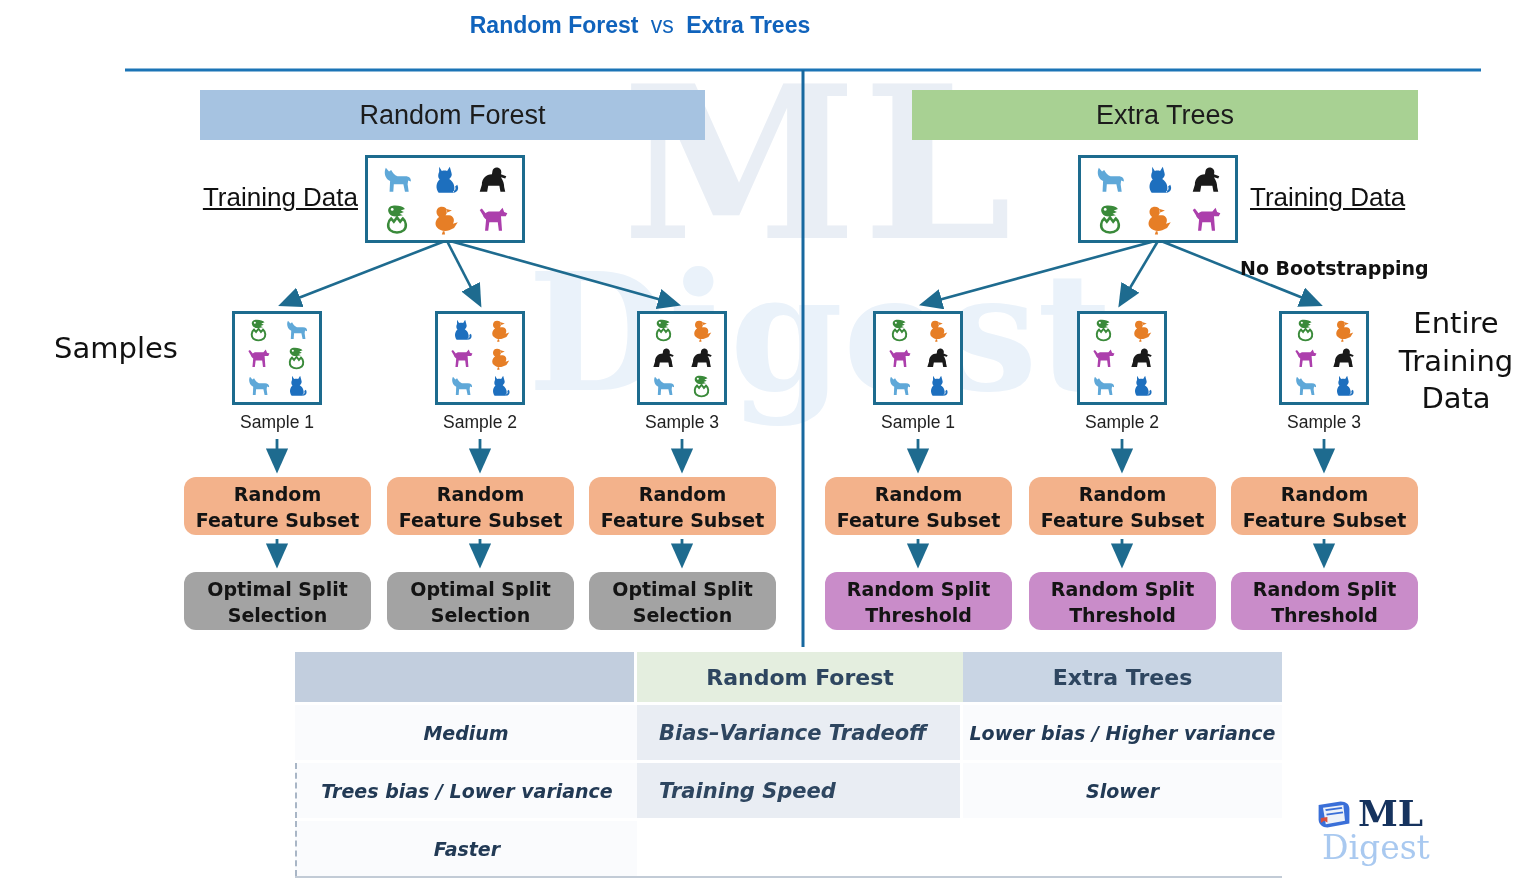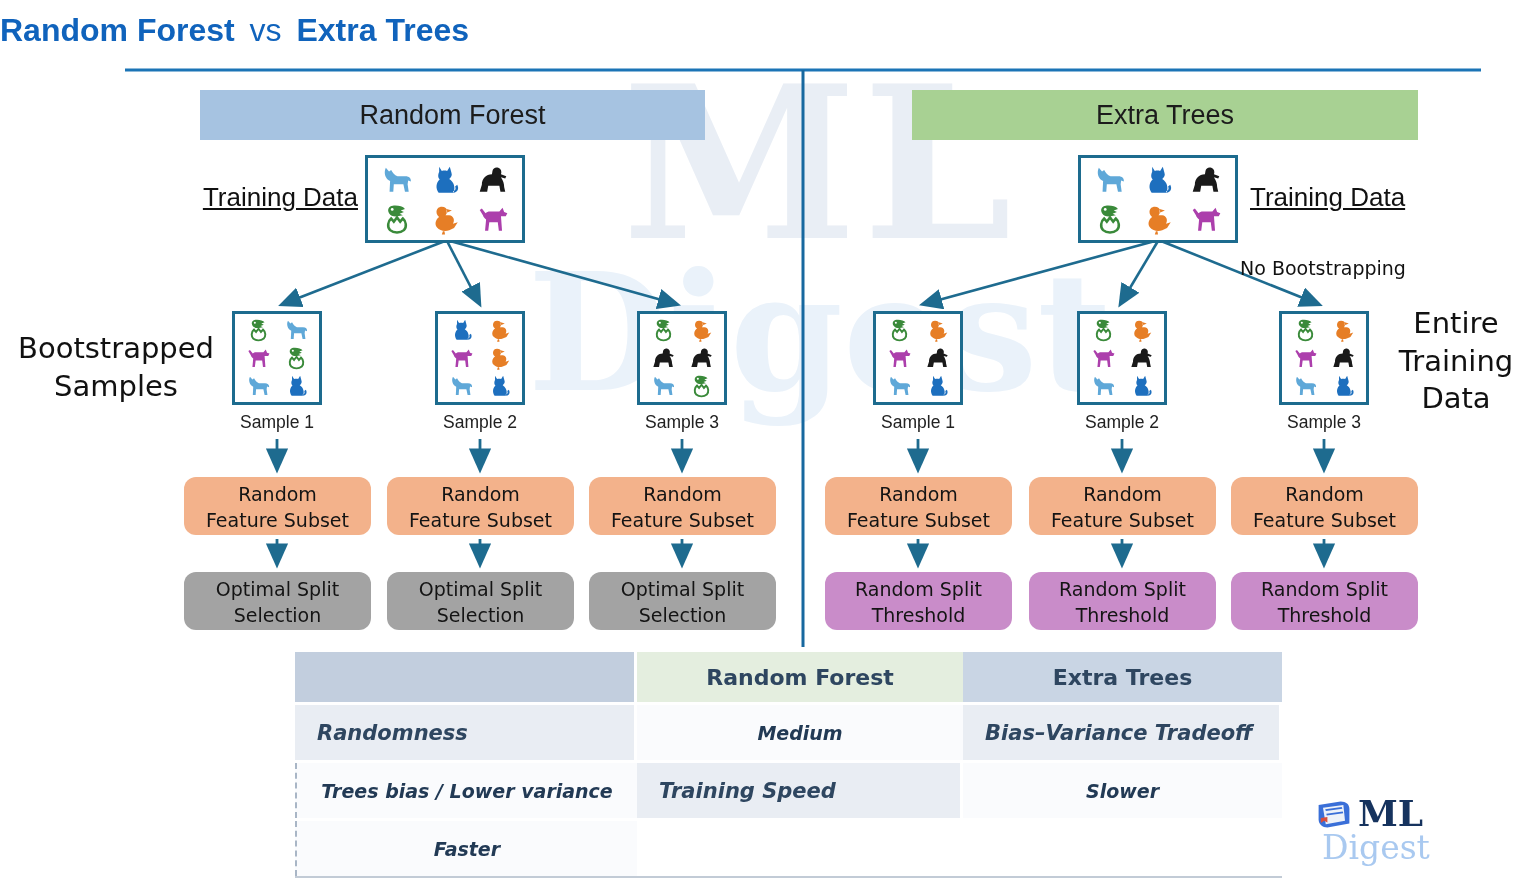--- a/index.html
+++ b/index.html
@@ -9,21 +9,21 @@
   .c{z-index:2;}
 
   
   .wm{left:520px;top:58px;width:600px;text-align:center;z-index:0;user-select:none;}
   .wm-ml{font-family:"DejaVu Serif",serif;font-weight:700;font-size:212px;line-height:1;
          color:#e9eef5;letter-spacing:6px;}
   .wm-digest{font-family:"DejaVu Serif",serif;font-weight:700;font-size:162px;line-height:1;
          color:#eaf2fa;margin-top:-18px;}
 
   
-  .title{top:12px;left:0;width:1280px;font-size:32px;color:#1063bc;}
+  .title{top:12px;left:0;width:1280px;text-align:center;font-size:23px;color:#1063bc;}
   .title .b{font-weight:700;}
   .title .vs{font-weight:400;padding:0 6px;}
 
   #overlay{left:0;top:0;z-index:1;}
 
   
   .panel-header{top:90px;height:50px;line-height:50px;text-align:center;
                 font-size:27px;color:#1c1c1c;}
   .ph-left{left:200px;width:505px;background:#a6c3e1;}
   .ph-right{left:912px;width:506px;background:#a8d193;}
@@ -34,21 +34,21 @@
   .tbox-right{left:1078px;}
   .training-grid{display:grid;grid-template-columns:repeat(3,1fr);
        justify-items:center;align-items:center;width:100%;height:100%;
        padding:2px 5px;box-sizing:border-box;}
   .training-grid .animal{width:40px;height:34px;}
 
   .tlabel{top:182px;font-size:26px;color:#111111;text-decoration:underline;}
   .tlabel-left{left:166px;width:192px;text-align:right;}
   .tlabel-right{left:1250px;width:220px;text-align:left;}
 
-  .comic{font-family:"DejaVu Sans",sans-serif;}
+  .comic{font-family:"DejaVu Sans",sans-serif;font-weight:bold;}
   .no-bootstrap{left:1240px;top:257px;width:200px;font-size:19px;color:#111111;}
   .side-label{font-size:29px;color:#111111;text-align:center;line-height:1.3;font-weight:500;}
   .bootstrapped{left:2px;top:330px;width:228px;}
   .entire{left:1378px;top:305px;width:156px;}
 
   
   .sbox{top:311px;width:84px;height:88px;border:3px solid #1d6b8e;background:#ffffff;}
   .sample-grid{display:grid;grid-template-columns:repeat(2,1fr);
        justify-items:center;align-items:center;width:100%;height:100%;
        padding:2px 4px;box-sizing:border-box;}
@@ -206,21 +206,20 @@
       <svg viewBox="0 0 32 32" class="animal" style="color: rgb(172, 63, 172);">
         <use href="#sym-dog" xlink:href="#sym-dog"></use>
       </svg>
     </div>
 </div>
 <div class="abs c tlabel tlabel-left">Training Data</div>
 <div class="abs c tlabel tlabel-right">Training Data</div>
 <div class="abs c comic no-bootstrap">No Bootstrapping</div>
 
 <div class="abs c comic side-label bootstrapped">
-  <span style="display:block">Bootstrapped</span>
   <span style="display:block">Samples</span>
 </div>
 <div class="abs c comic side-label entire">
   <span style="display:block">Entire</span>
   <span style="display:block">Training</span>
   <span style="display:block">Data</span>
 </div>
 
 <div class="abs c sbox" style="left:232px">
   <div class="sample-grid">
@@ -410,24 +409,24 @@
 <div class="abs c comic fbox row2 bg-purple" style="left:1231px">
   <span>Random Split</span>
   <span>Threshold</span>
 </div>
 
 <div class="cmp-table">
   <div class="cell th th1"></div>
   <div class="cell th th2">Random Forest</div>
   <div class="cell th th3">Extra Trees</div>
 
-  <div class="cell lab">Randomness</div>
   <div class="cell val">Medium</div>
 
   <div class="cell lab">Bias–Variance Tradeoff</div>
+  <div class="cell val">Lower bias / Higher variance</div>
   <div class="cell val vd">Trees bias / Lower variance</div>
 
   <div class="cell lab">Training Speed</div>
   <div class="cell val">Slower</div>
   <div class="cell val vd">Faster</div>
 </div>
 
 <div class="abs c logo">
   <svg class="book" width="44" height="38" viewBox="0 0 40 34">
     <path fill="#3a6fd8" d="M6 6 L26 3 C31 3 34 5.5 34 10 L34 23 L14 26.5 C9.5 26.5 6 23.5 6 19 Z"></path>

